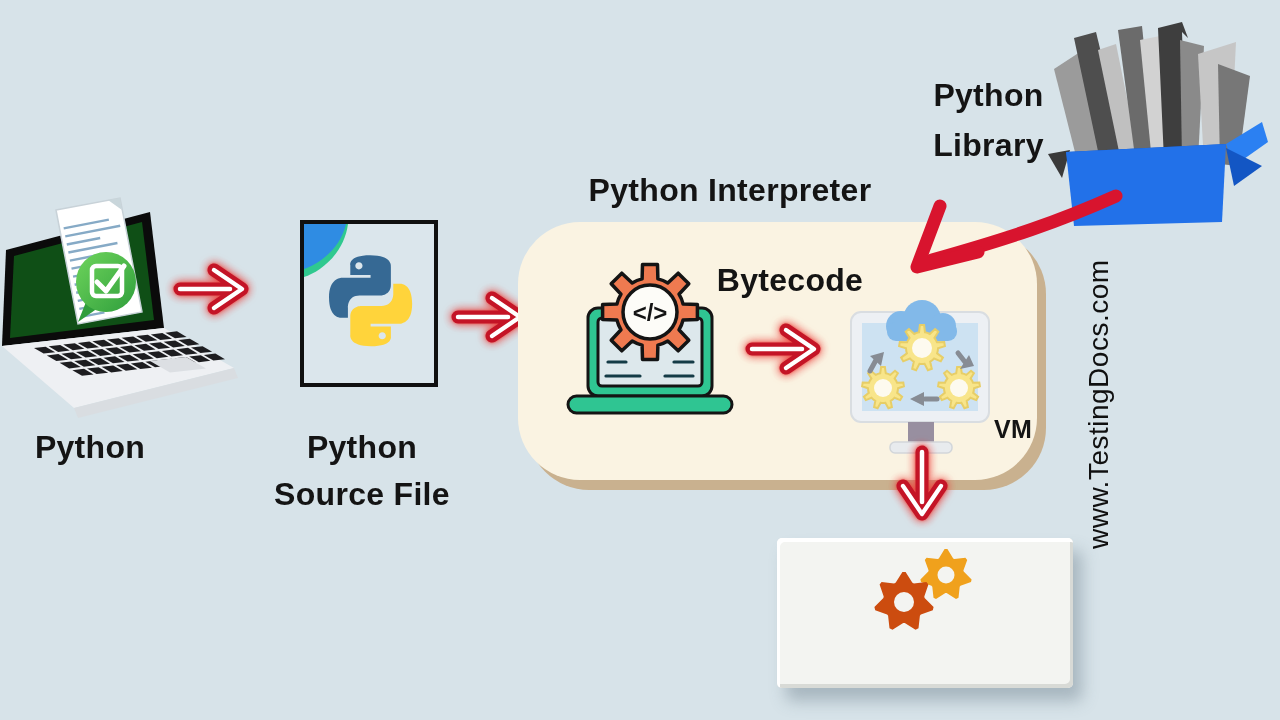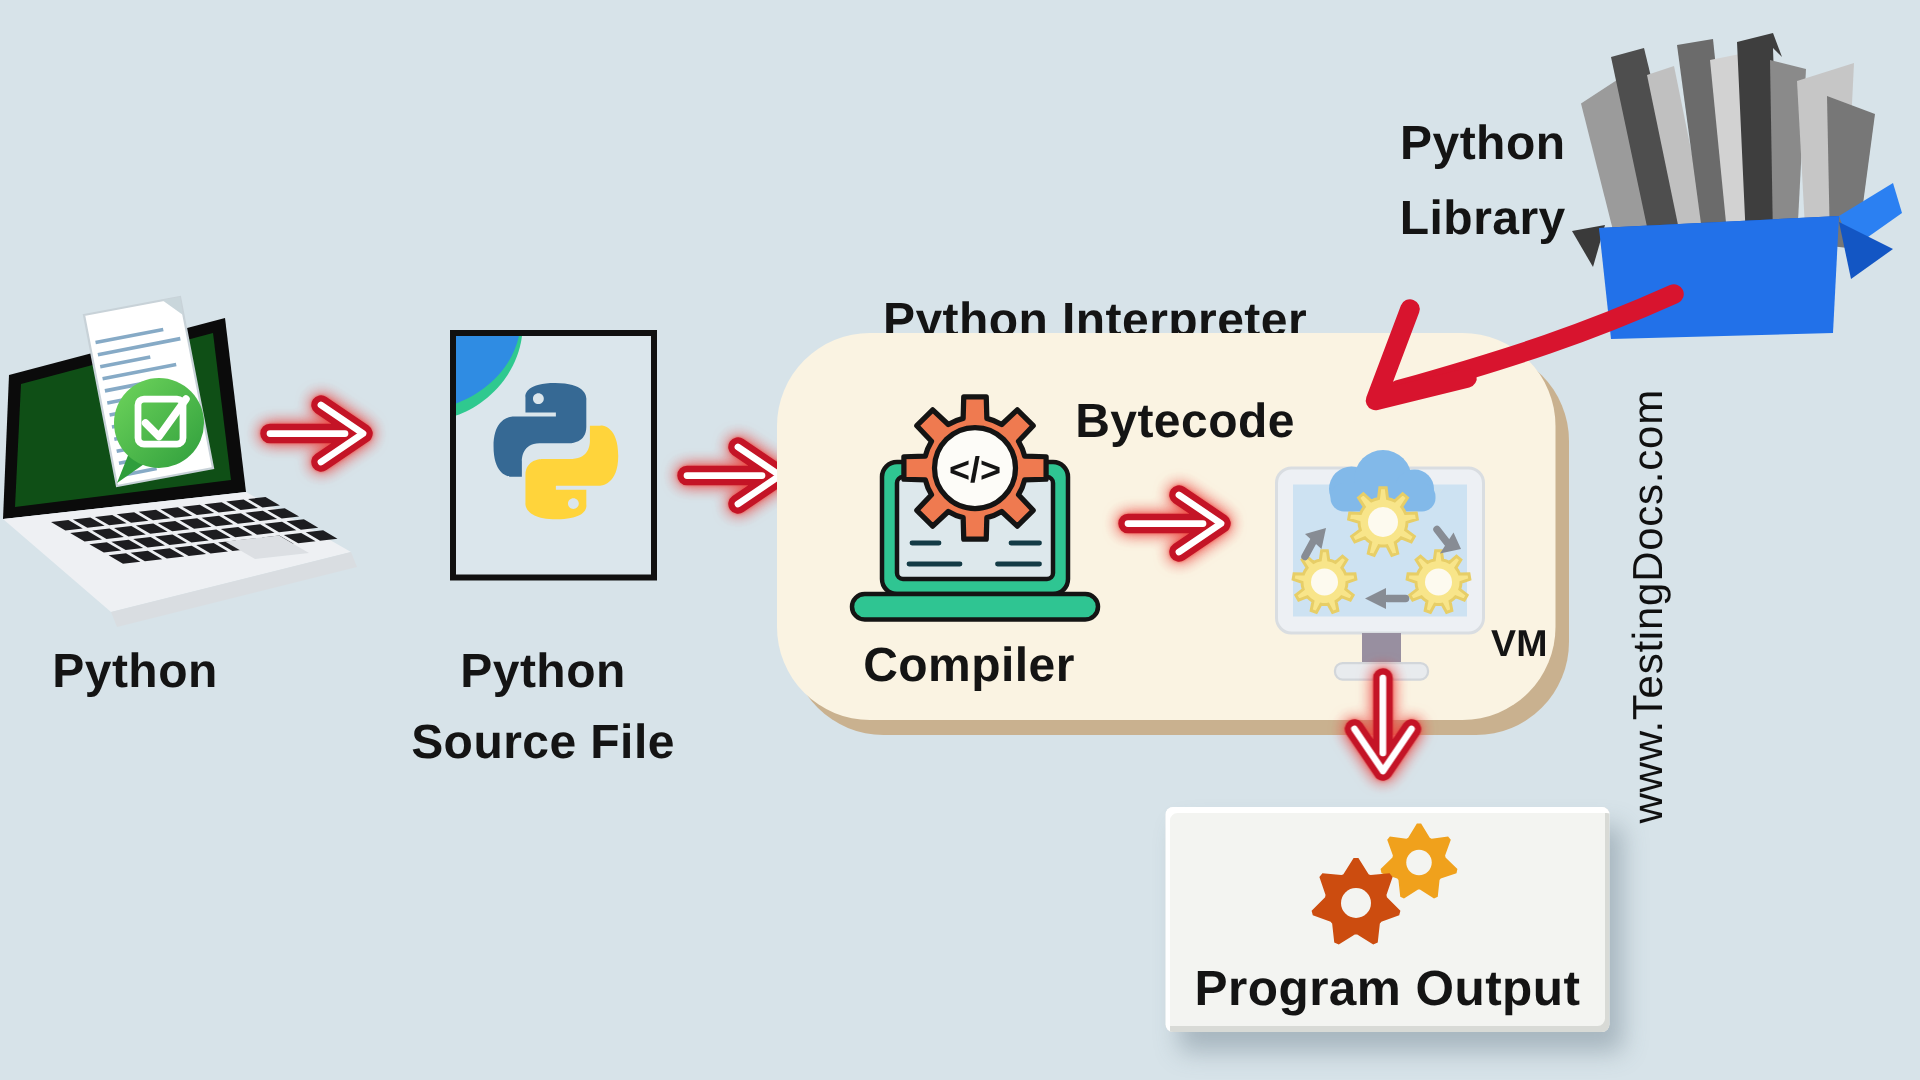--- a/index.html
+++ b/index.html
@@ -154,40 +154,39 @@
   <div class="label" style="left:262px;top:424px;width:200px">
     <div>Python</div>
     <div>Source File</div>
   </div>
 
   <svg class="flow-arrow" style="left:450px;top:290px" width="88" height="54" viewBox="0 0 88 54">
     <path class="a-out" d="M8 27 H58 M42 8 L70 27 L42 46"></path>
     <path class="a-core" d="M8 27 H58 M42 8 L70 27 L42 46"></path>
   </svg>
 
-  <div class="label" style="left:565px;top:190px;width:330px">Python Interpreter</div>
+  <div class="label" style="left:565px;top:167px;width:330px">Python Interpreter</div>
 
   <div class="interp-box"></div>
 
   <svg class="abs" style="left:562px;top:250px" width="176" height="172" viewBox="0 0 176 172">
     <rect x="26" y="58" width="124" height="88" rx="10" style="fill:var(--teal,#2fc592)" stroke="#141414" stroke-width="3"></rect>
     <rect x="36" y="68" width="104" height="68" rx="4" fill="#dde8ec" stroke="#141414" stroke-width="3"></rect>
     <line class="dash" x1="46" y1="112" x2="64" y2="112"></line>
     <line class="dash" x1="112" y1="112" x2="131" y2="112"></line>
     <line class="dash" x1="44" y1="126" x2="78" y2="126"></line>
     <line class="dash" x1="103" y1="126" x2="131" y2="126"></line>
     <rect x="6" y="146" width="164" height="17" rx="8.5" style="fill:var(--teal,#2fc592)" stroke="#141414" stroke-width="3"></rect>
     <g>
       <path style="fill:var(--gear-orange,#ef7a50)" stroke="#141414" stroke-width="3.5" stroke-linejoin="round" d="M80.1 28.9 L80.5 14.6 L95.5 14.6 L95.9 28.9 A34 34 0 0 1 105.8 33.0 L105.8 33.0 L116.2 23.2 L126.8 33.8 L117.0 44.2 A34 34 0 0 1 121.1 54.1 L121.1 54.1 L135.4 54.5 L135.4 69.5 L121.1 69.9 A34 34 0 0 1 117.0 79.8 L117.0 79.8 L126.8 90.2 L116.2 100.8 L105.8 91.0 A34 34 0 0 1 95.9 95.1 L95.9 95.1 L95.5 109.4 L80.5 109.4 L80.1 95.1 A34 34 0 0 1 70.2 91.0 L70.2 91.0 L59.8 100.8 L49.2 90.2 L59.0 79.8 A34 34 0 0 1 54.9 69.9 L54.9 69.9 L40.6 69.5 L40.6 54.5 L54.9 54.1 A34 34 0 0 1 59.0 44.2 L59.0 44.2 L49.2 33.8 L59.8 23.2 L70.2 33.0 A34 34 0 0 1 80.1 28.9 Z"></path>
       <circle cx="88" cy="62" r="27" fill="#fdfcf8" stroke="#141414" stroke-width="3.5"></circle>
       <text x="88" y="71" text-anchor="middle" font-size="24" font-weight="bold" fill="#141414">&lt;/&gt;</text>
     </g>
   </svg>
 
-  <div class="label" style="left:556px;top:420px;width:180px">Compiler</div>
 
   <div class="label" style="left:700px;top:257px;width:180px">Bytecode</div>
 
   <svg class="flow-arrow" style="left:744px;top:322px" width="88" height="54" viewBox="0 0 88 54">
     <path class="a-out" d="M8 27 H58 M42 8 L70 27 L42 46"></path>
     <path class="a-core" d="M8 27 H58 M42 8 L70 27 L42 46"></path>
   </svg>
 
   <svg class="abs" style="left:845px;top:296px" width="152" height="162" viewBox="0 0 152 162">
     <rect x="6" y="16" width="138" height="110" rx="10" fill="#edf0f4" stroke="#d9dde1" stroke-width="2"></rect>
@@ -258,16 +257,15 @@
     <path class="a-core" d="M8 27 H58 M42 8 L70 27 L42 46"></path>
   </svg>
 
   <div class="output-box">
     <svg width="130" height="94" viewBox="0 0 130 94" style="margin-top:6px">
       <path style="fill:var(--gear-amber,#f0a11c)" d="M78.8 14.5 L84.6 5.0 L87.4 5.0 L93.2 14.5 A18 18 0 0 1 94.4 15.1 L94.4 15.1 L105.4 13.7 L107.2 15.9 L103.4 26.4 A18 18 0 0 1 103.7 27.6 L103.7 27.6 L111.6 35.4 L111.0 38.1 L100.5 41.7 A18 18 0 0 1 99.7 42.7 L99.7 42.7 L98.5 53.8 L96.0 55.0 L86.6 49.0 A18 18 0 0 1 85.4 49.0 L85.4 49.0 L76.0 55.0 L73.5 53.8 L72.3 42.7 A18 18 0 0 1 71.5 41.7 L71.5 41.7 L61.0 38.1 L60.4 35.4 L68.3 27.6 A18 18 0 0 1 68.6 26.4 L68.6 26.4 L64.8 15.9 L66.6 13.7 L77.6 15.1 A18 18 0 0 1 78.8 14.5 Z"></path>
       <circle cx="86" cy="31" r="8.5" style="fill:var(--output-bg,#f3f4f1)"></circle>
       <path style="fill:var(--gear-rust,#cc4c0f)" d="M35.6 38.8 L42.4 28.0 L45.6 28.0 L52.4 38.8 A21 21 0 0 1 53.8 39.4 L53.8 39.4 L66.4 38.1 L68.4 40.6 L64.3 52.6 A21 21 0 0 1 64.6 54.1 L64.6 54.1 L73.6 63.1 L72.8 66.2 L60.9 70.5 A21 21 0 0 1 59.9 71.7 L59.9 71.7 L58.5 84.3 L55.5 85.7 L44.8 79.0 A21 21 0 0 1 43.2 79.0 L43.2 79.0 L32.5 85.7 L29.5 84.3 L28.1 71.7 A21 21 0 0 1 27.1 70.5 L27.1 70.5 L15.2 66.2 L14.4 63.1 L23.4 54.1 A21 21 0 0 1 23.7 52.6 L23.7 52.6 L19.6 40.6 L21.6 38.1 L34.2 39.4 A21 21 0 0 1 35.6 38.8 Z"></path>
       <circle cx="44" cy="58" r="10" style="fill:var(--output-bg,#f3f4f1)"></circle>
     </svg>
-    <div class="output-label">Program Output</div>
   </div>
 
 </div>
 
 </body></html>

